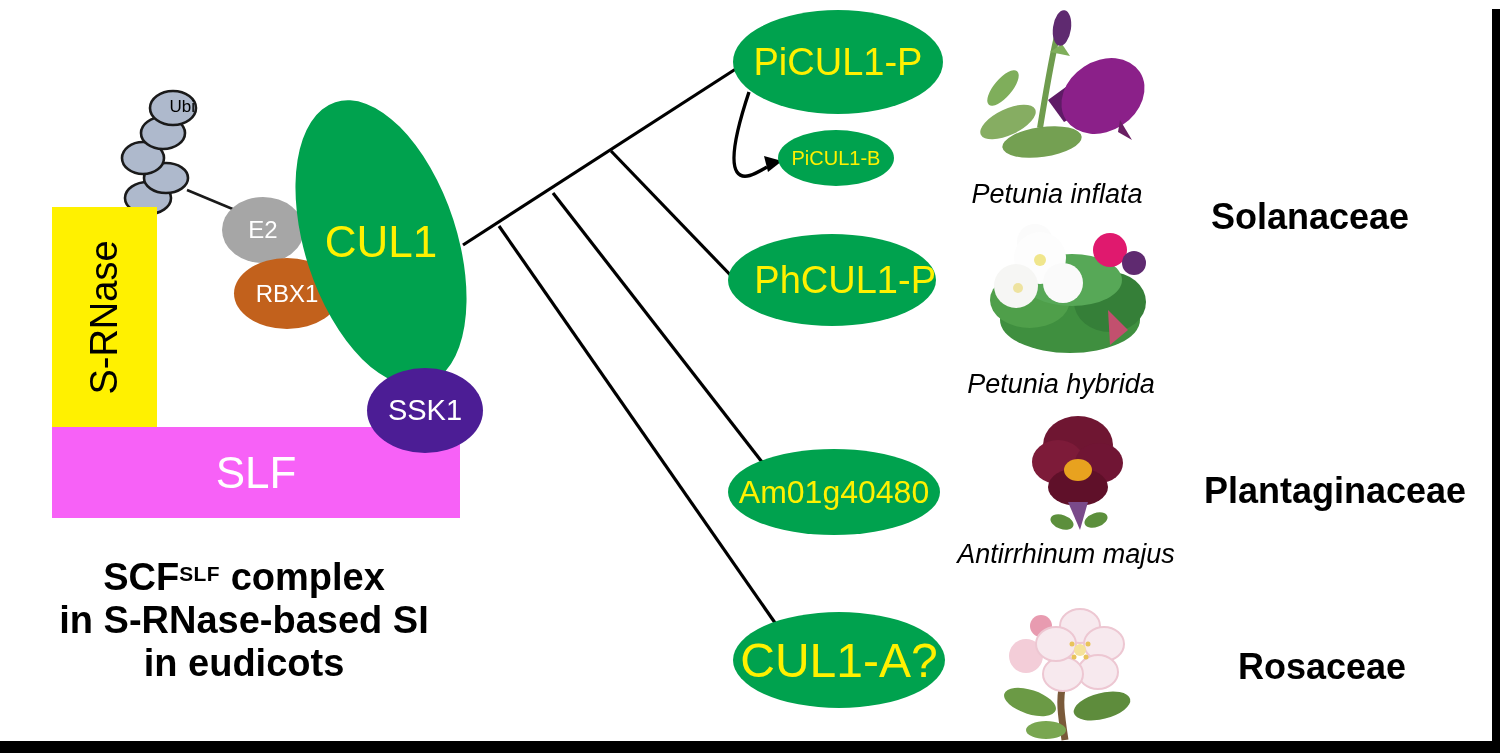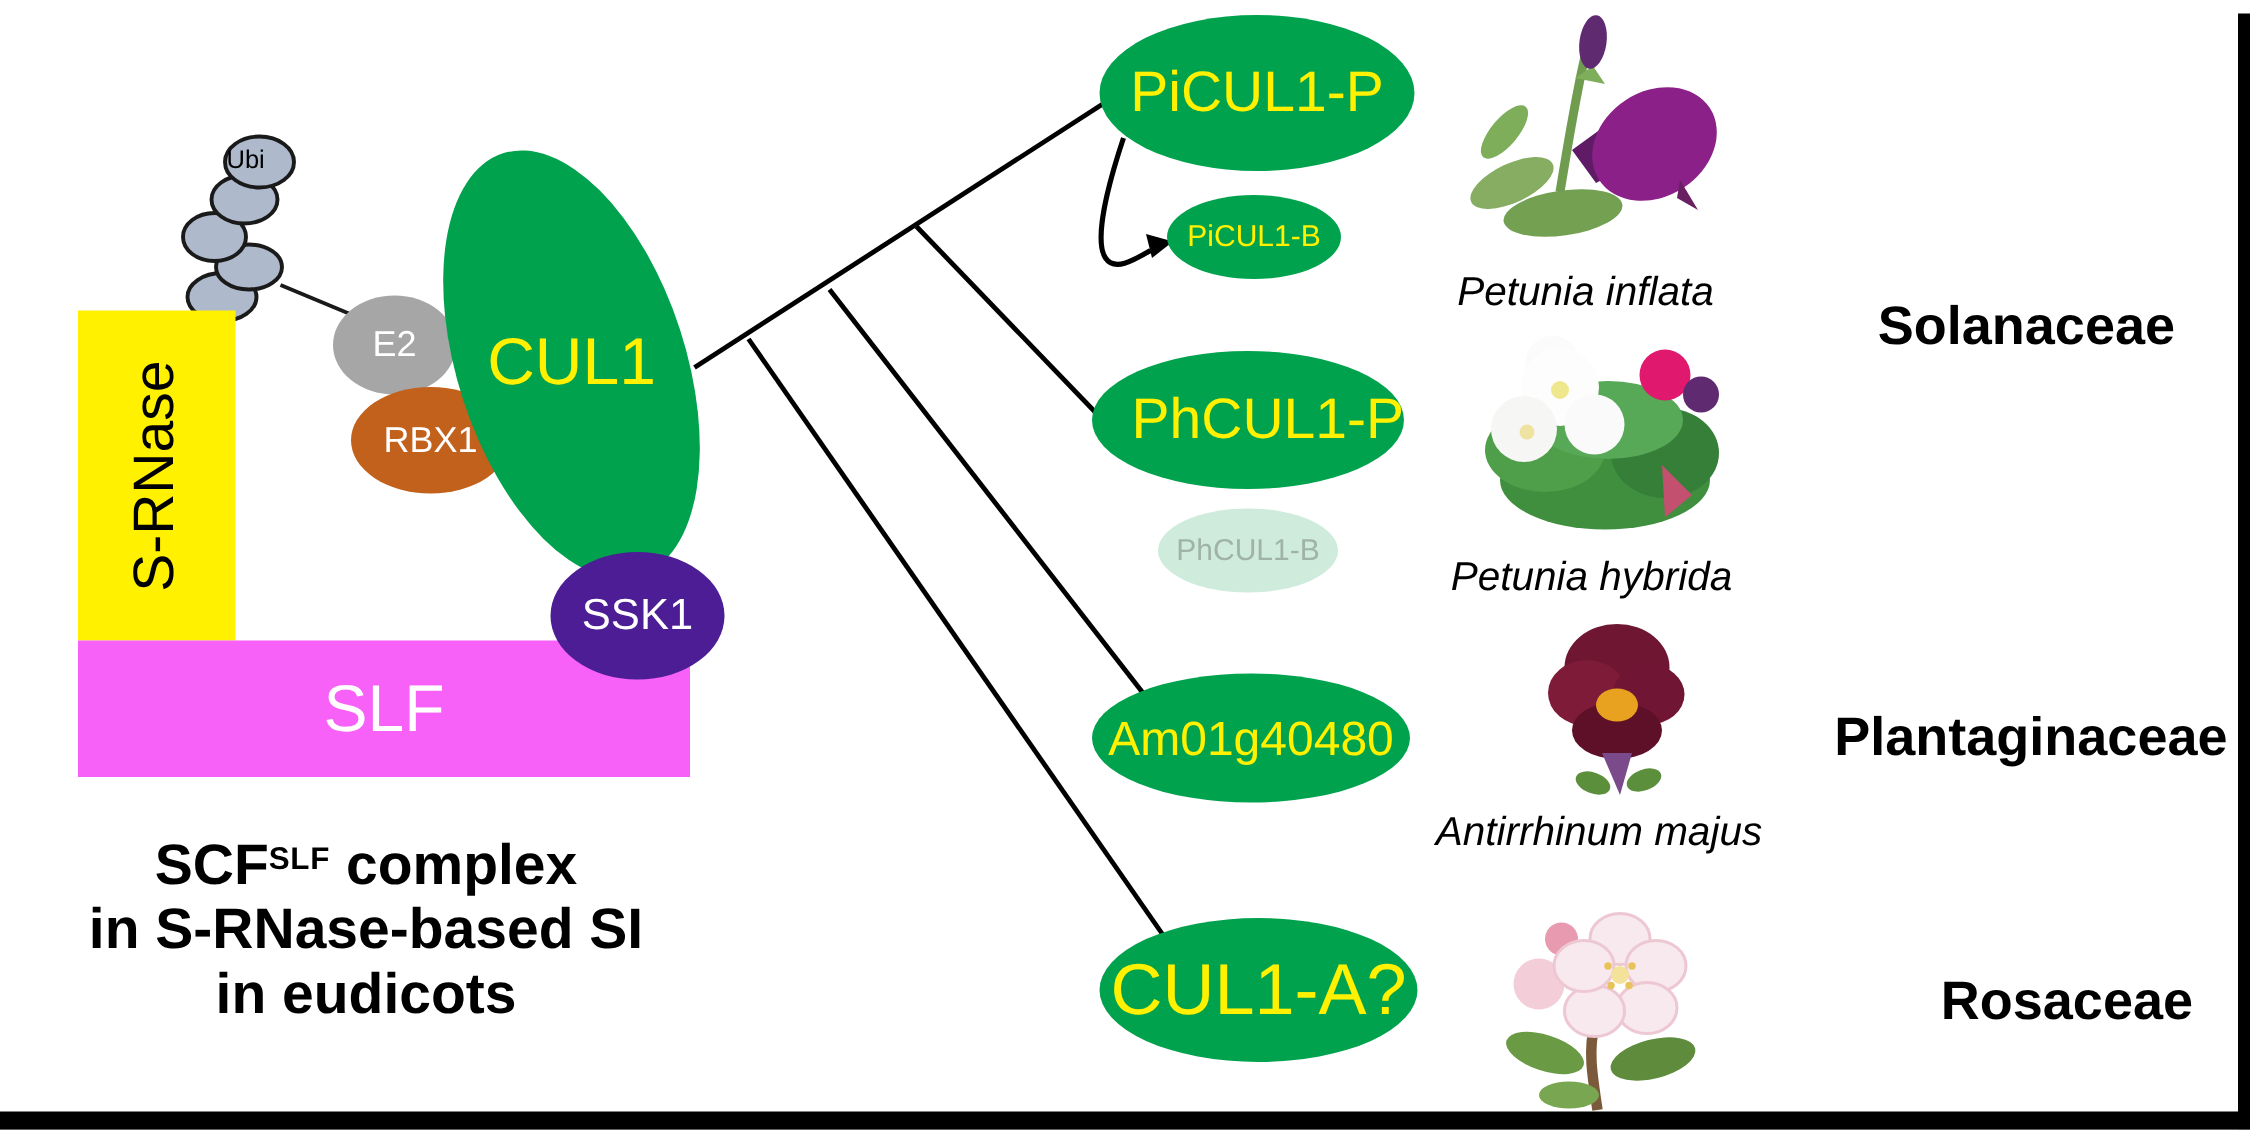--- a/index.html
+++ b/index.html
@@ -17,26 +17,26 @@
   .srnase{left:52px;top:207px;width:105px;height:220px;background:#FFF100;z-index:2;
           display:flex;align-items:center;justify-content:center;}
   .srnase span{transform:rotate(-90deg);white-space:nowrap;font-size:38px;color:#000;}
   .slf{left:52px;top:427px;width:408px;height:91px;background:#F761F7;z-index:2;
        display:flex;align-items:center;justify-content:center;color:#fff;font-size:44px;}
   .e2{left:222px;top:197px;width:82px;height:66px;background:#A6A6A6;color:#fff;font-size:24px;z-index:3;}
   .rbx1{left:234px;top:258px;width:106px;height:71px;background:#C2611C;color:#fff;font-size:24px;z-index:4;justify-content:center;}
   .cul1{left:305px;top:95px;width:152px;height:296px;background:#00A24E;transform:rotate(-18deg);z-index:5;}
   .cul1-label{left:311px;top:217px;width:140px;text-align:center;font-size:44px;color:#FFF100;z-index:6;}
   .ssk1{left:367px;top:368px;width:116px;height:85px;background:#4c1d95;color:#fff;font-size:29px;z-index:6;}
-  .ubi-label{left:151px;top:97px;width:44px;text-align:left;font-size:17px;color:#000;z-index:3;}
+  .ubi-label{left:151px;top:97px;width:44px;text-align:right;font-size:17px;color:#000;z-index:3;}
   .caption{left:34px;top:556px;width:420px;text-align:center;font-weight:bold;font-size:38px;
            line-height:1.13;color:#000;z-index:2;}
   .caption sup{font-size:0.55em;vertical-align:0.45em;letter-spacing:0.5px;}
   .species{font-style:italic;font-size:27px;color:#000;text-align:center;z-index:2;}
-  .family{font-weight:bold;font-size:36px;color:#000;text-align:right;z-index:2;}
+  .family{font-weight:bold;font-size:36px;color:#000;text-align:center;z-index:2;}
   .bezel{position:absolute;background:#000;z-index:9;}
 </style>
 </head>
 <body>
 
 <div class="canvas">
 
   <svg class="layer" width="1500" height="753" viewBox="0 0 1500 753">
 
     <g stroke="#000" stroke-width="3.2" fill="none">
@@ -148,23 +148,20 @@
 
   <div class="ellipse node n-big" style="left:733px;top:10px;width:210px;height:104px;">
     <span>PiCUL1-P</span>
   </div>
   <div class="ellipse node n-small" style="left:778px;top:130px;width:116px;height:56px;">
     <span>PiCUL1-B</span>
   </div>
   <div class="ellipse node n-big" style="left:728px;top:234px;width:208px;height:92px;justify-content:flex-end;">
     <span>PhCUL1-P</span>
   </div>
-  <div class="ellipse node muted n-small" style="left:772px;top:339px;width:120px;height:56px;">
-    <span>PhCUL1-B</span>
-  </div>
   <div class="ellipse node n-mid" style="left:728px;top:449px;width:212px;height:86px;">
     <span>Am01g40480</span>
   </div>
   <div class="ellipse node n-big2" style="left:733px;top:612px;width:212px;height:96px;">
     <span>CUL1-A?</span>
   </div>
 
   <div class="abs species" style="left:947px;top:179px;width:220px;">Petunia inflata</div>
   <div class="abs species" style="left:946px;top:539px;width:240px;">Antirrhinum majus</div>
   <div class="abs species" style="left:951px;top:369px;width:220px;">Petunia hybrida</div>

